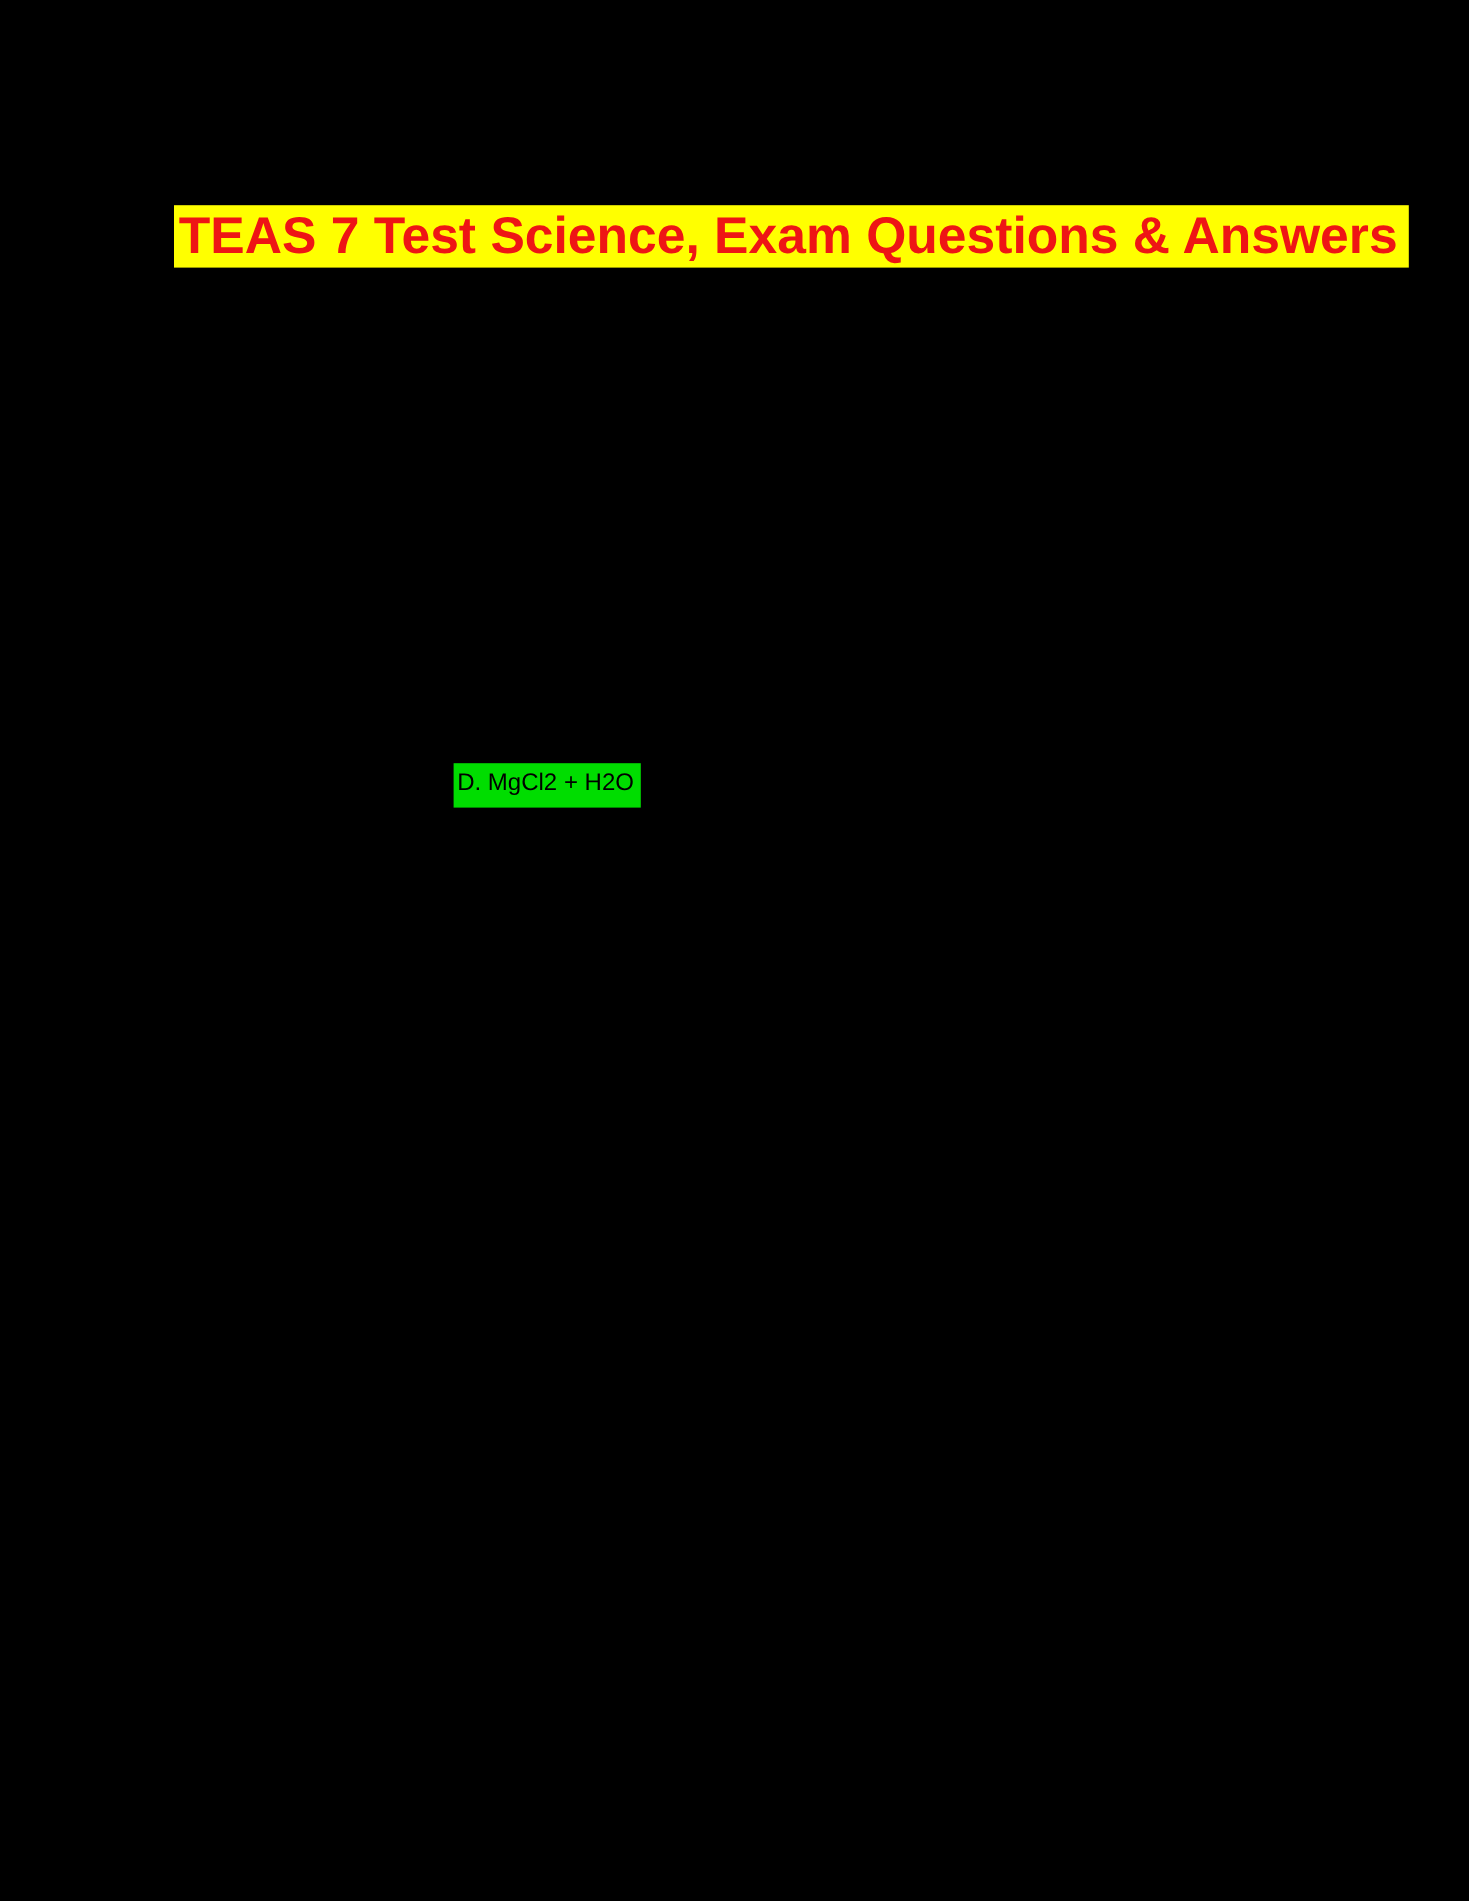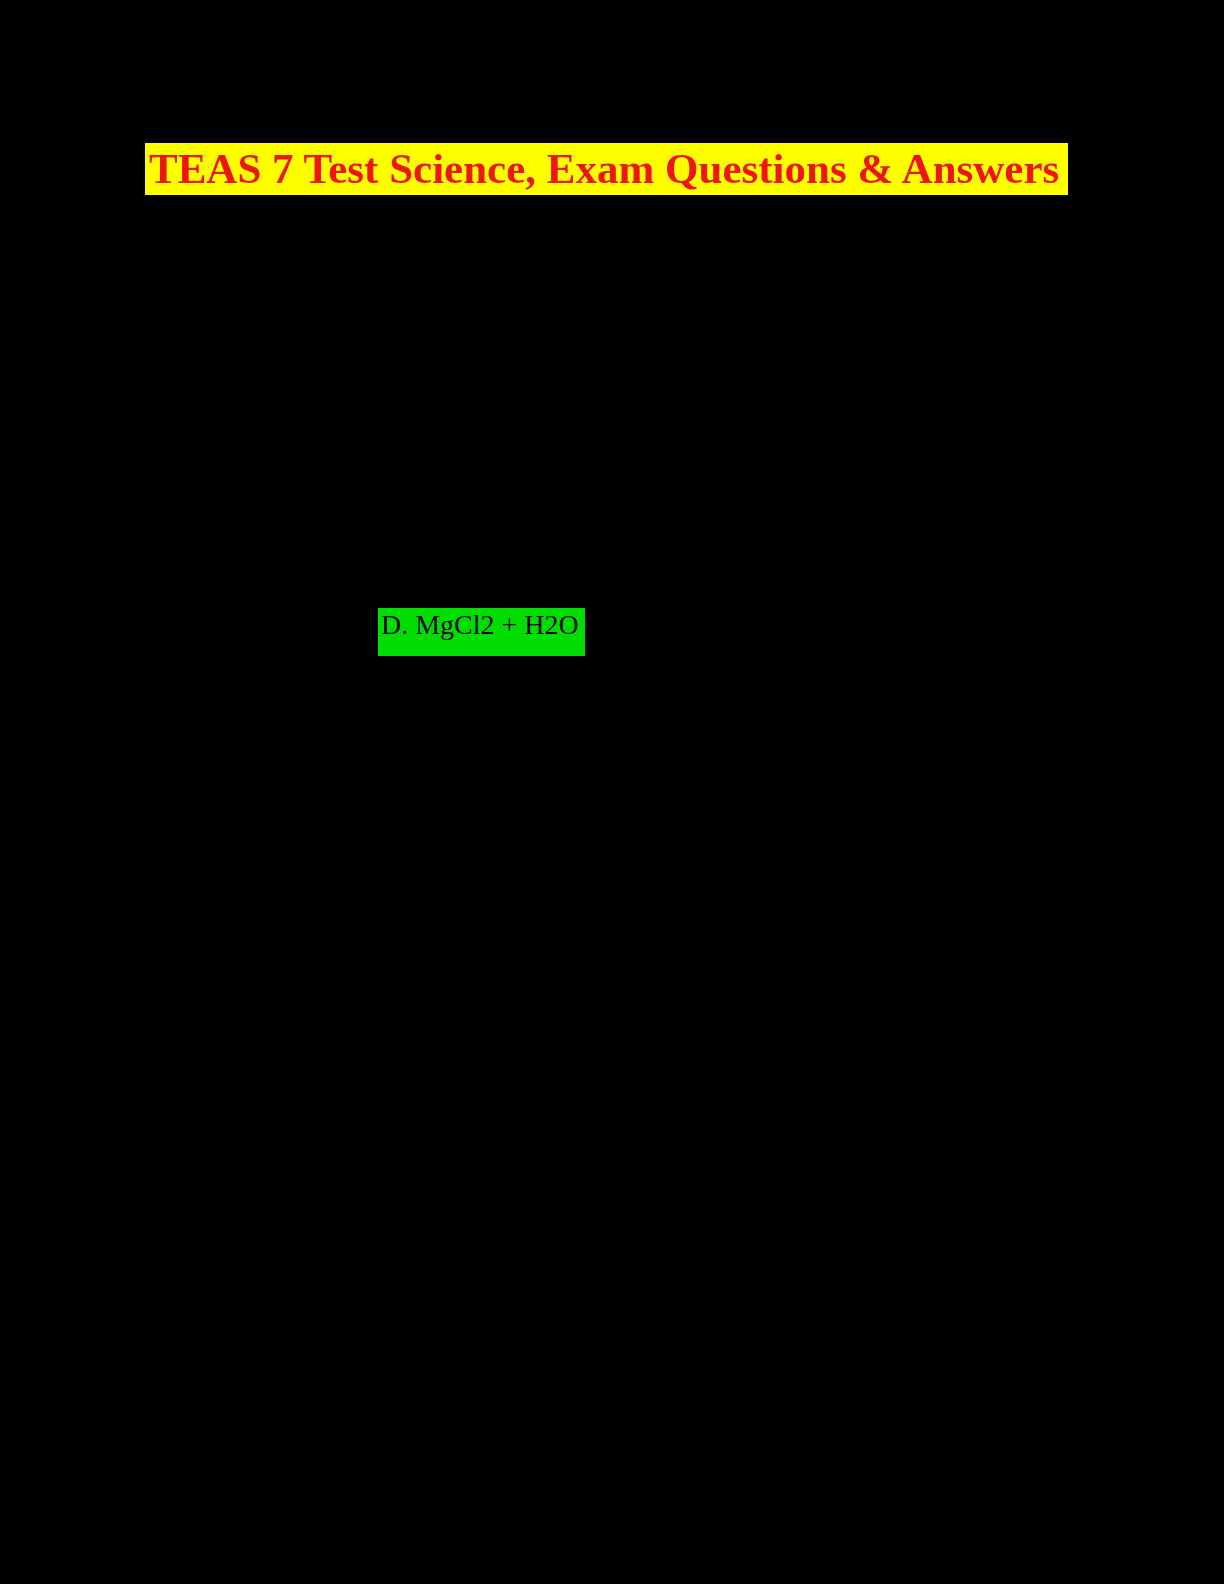--- a/index.html
+++ b/index.html
@@ -6,41 +6,42 @@
     margin: 0;
     padding: 0;
     background: #000000;
   }
   .page {
     position: relative;
     width: 1224px;
     height: 1112px;
     background: #000000;
     overflow: hidden;
-    font-family: Liberation Serif, serif;
+    font-family: Liberation Sans, sans-serif;
+    margin-top: 28px;
   }
   .highlight {
     position: absolute;
     white-space: nowrap;
     display: inline-block;
   }
   .title-highlight {
     left: 145px;
     top: 143px;
     height: 52px;
     line-height: 52px;
     font-size: 43px;
     font-weight: bold;
     padding: 0 9px 0 4px;
   }
   .answer-highlight {
-    font-size: 28px;
+    font-size: 20px;
     height: 33px;
     line-height: 33px;
-    padding: 0 6px 15px 3px;
+    padding: 0 6px 4px 3px;
   }
   .answer-1 {
     left: 378px;
     top: 608px;
   }
   .answer-2 {
     left: 583px;
     top: 1091px;
   }
 </style>

